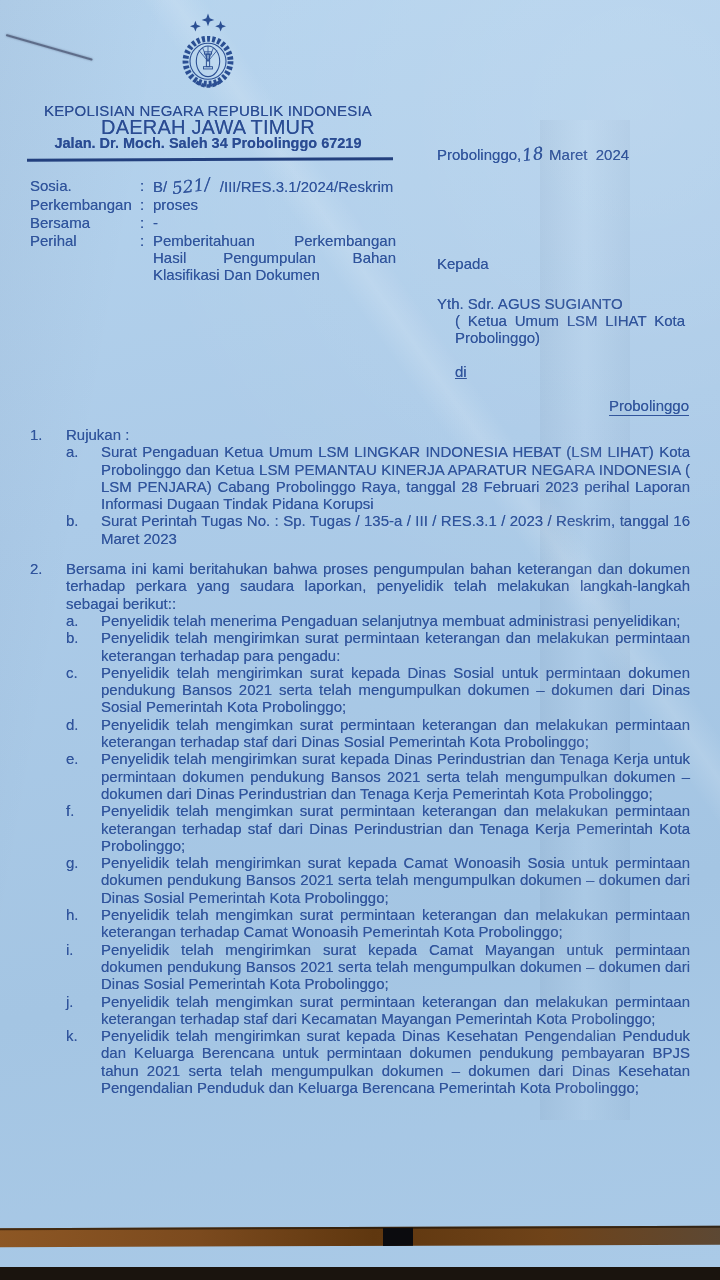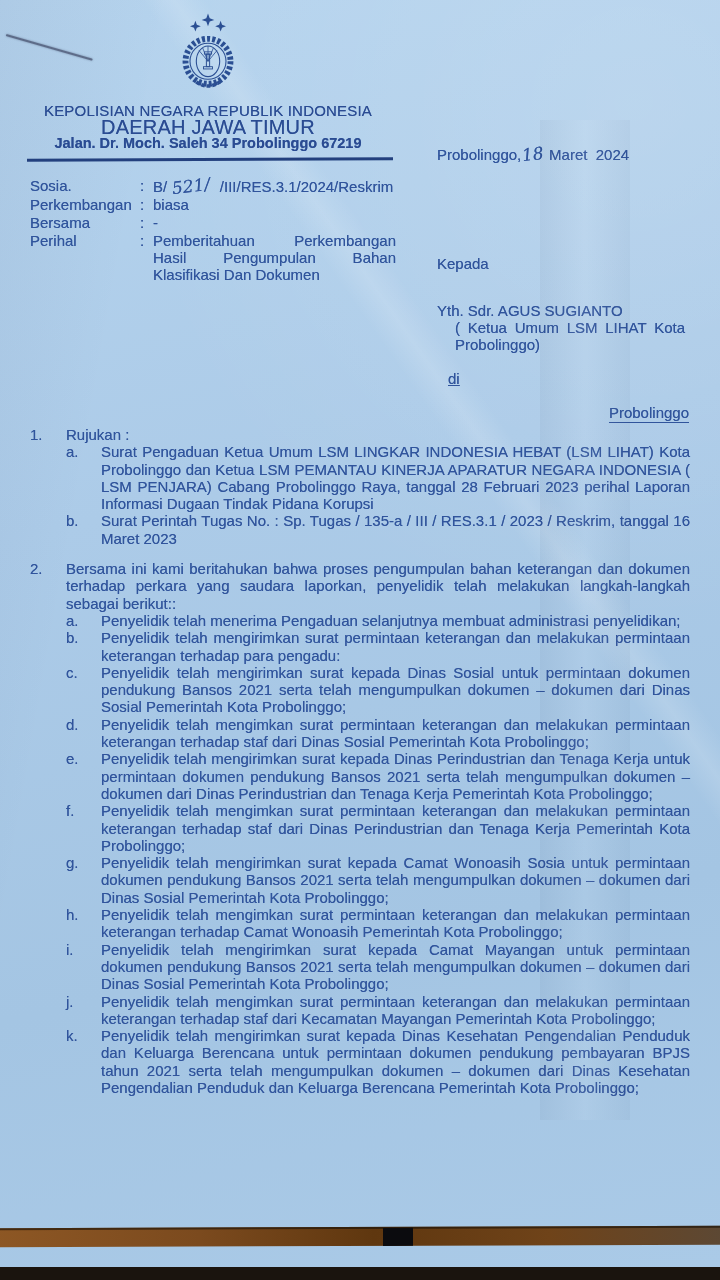--- a/index.html
+++ b/index.html
@@ -53,23 +53,23 @@
   
   .meta{position:absolute;left:30px;top:177px;font-size:15px;line-height:18px;}
   .meta-row{display:flex;align-items:flex-start;}
   .meta-label{width:110px;flex:none;}
   .meta-colon{width:13px;flex:none;}
   .meta-value{white-space:pre;}
   .meta-value.block{white-space:normal;width:243px;text-align:justify;line-height:17px;}
 
   
   .recipient{position:absolute;left:437px;top:255px;width:252px;font-size:15px;line-height:17px;}
-  .kepada{margin-bottom:30px;}
+  .kepada{margin-bottom:23px;}
   .paren{margin-left:18px;width:230px;text-align:justify;}
-  .di{margin-left:11px;margin-top:17px;text-decoration:underline;}
+  .di{margin-left:18px;margin-top:17px;text-decoration:underline;}
   .city-wrap{margin-left:18px;margin-top:17px;text-align:right;}
   .city{display:inline-block;border-bottom:1.6px solid currentColor;padding-bottom:1px;}
 
   
   .body-text{position:absolute;left:30px;top:426px;width:660px;font-size:15px;line-height:17.3px;}
   .sec{display:flex;margin-bottom:13px;}
   .sec-num{width:36px;flex:none;}
   .sec-body{flex:1;min-width:0;}
   .intro{text-align:justify;}
   .li{display:flex;}
@@ -121,21 +121,21 @@
 
     <div class="meta">
       <div class="meta-row">
         <span class="meta-label">Sosia.</span>
         <span class="meta-colon">:</span>
         <span class="meta-value"><span>B/ </span><span class="hw">521/</span><span>  /III/RES.3.1/2024/Reskrim</span></span>
       </div>
       <div class="meta-row">
         <span class="meta-label">Perkembangan</span>
         <span class="meta-colon">:</span>
-        <span class="meta-value">biasa</span>
+        <span class="meta-value">proses</span>
       </div>
       <div class="meta-row">
         <span class="meta-label">Bersama</span>
         <span class="meta-colon">:</span>
         <span class="meta-value">-</span>
       </div>
       <div class="meta-row">
         <span class="meta-label">Perihal</span>
         <span class="meta-colon">:</span>
         <span class="meta-value block">Pemberitahuan Perkembangan Hasil Pengumpulan Bahan Klasifikasi Dan Dokumen</span>

